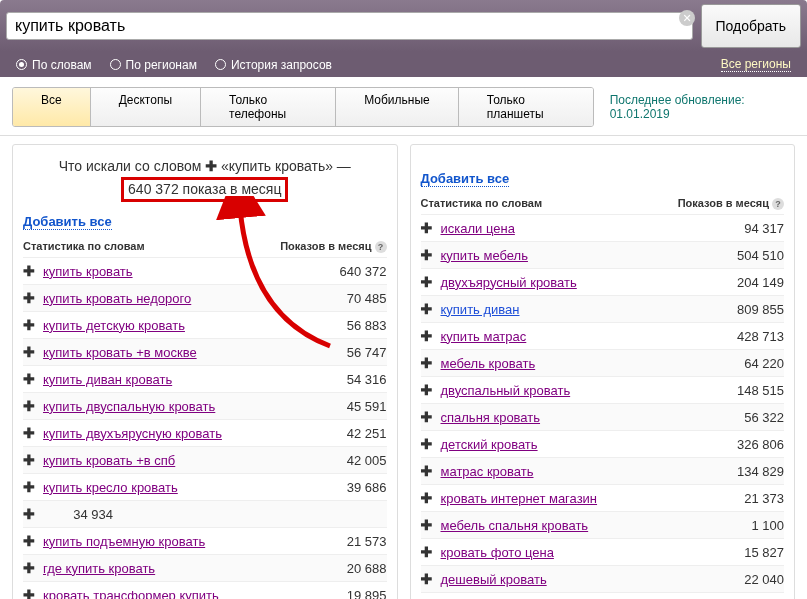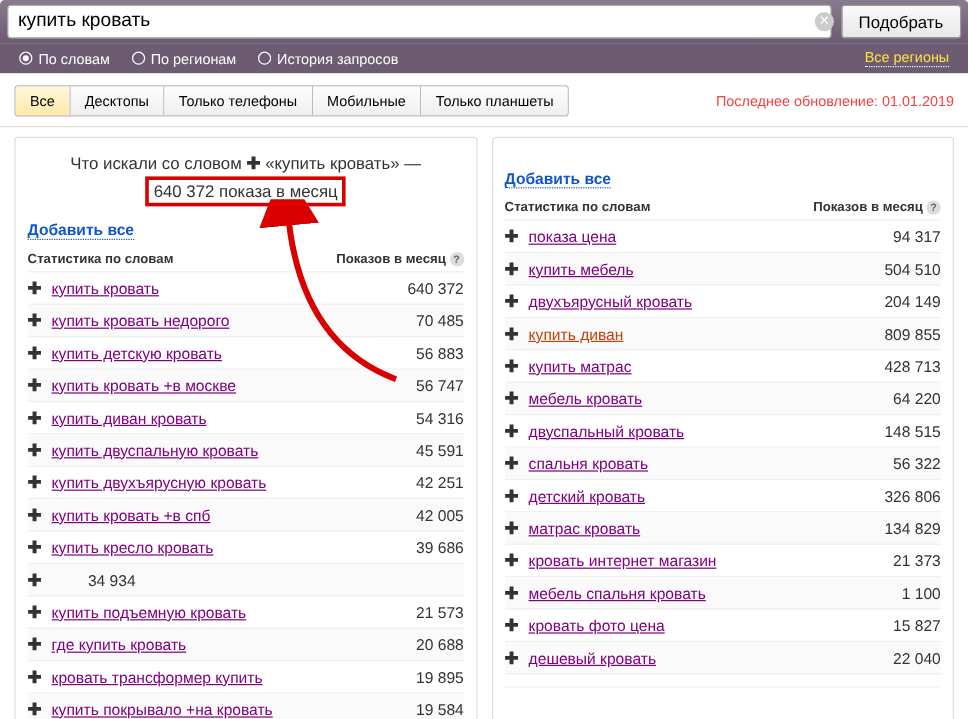--- a/index.html
+++ b/index.html
@@ -2,52 +2,52 @@
 <html><head>
 <meta charset="utf-8">
 <style>
   * { box-sizing: border-box; margin: 0; padding: 0; }
   body { font-family: Arial, sans-serif; font-size: 13px; background: #fff; width: 807px; }
   
   .search-bar { display: flex; align-items: center; background: linear-gradient(#8a7a8e,#6d5c71); padding: 4px 6px; border-radius: 4px 4px 0 0; position: relative; }
   .search-bar::after { content:""; position:absolute; right:-14px; top:0; bottom:0; width:0; border-top:18px solid transparent; border-bottom:18px solid transparent; border-left:14px solid #6d5c71; }
   .search-input { flex: 1; height: 28px; padding: 4px 26px 4px 8px; font-size: 16px; border: 1px solid #aaa; border-radius: 3px; background:#fff; }
   .clear-btn { position:absolute; right:112px; top:10px; width:16px; height:16px; border-radius:50%; background:#ccc; color:#fff; font-size:11px; text-align:center; line-height:16px; cursor:pointer; }
-  .pick-btn { height: 28px; margin-left: 8px; padding: 0 14px; background: linear-gradient(#fafafa,#e8e8e8); border: 1px solid #999; border-radius: 3px; font-size: 14px; cursor:pointer; }
+  .pick-btn { height: 44px; margin-left: 8px; padding: 0 14px; background: linear-gradient(#fafafa,#e8e8e8); border: 1px solid #999; border-radius: 3px; font-size: 14px; cursor:pointer; }
   
   .options-bar { display:flex; align-items:center; background:#6d5c71; color:#fff; padding:5px 16px; font-size:12px; }
   .opt { display:flex; align-items:center; margin-right:18px; cursor:pointer; }
   .radio { width:11px; height:11px; border-radius:50%; border:1px solid #fff; margin-right:5px; display:inline-block; position:relative; }
   .radio.sel::after { content:""; position:absolute; top:2px; left:2px; width:5px; height:5px; background:#fff; border-radius:50%; }
-  .all-regions { margin-left:auto; color:#fde047; border-bottom:1px dotted #fff; cursor:pointer; }
+  .all-regions { margin-left:auto; color:#fef9c3; border-bottom:1px dotted #fff; cursor:pointer; }
   
   .tabs-row { display:flex; align-items:center; padding:10px 12px 8px; border-bottom:1px solid #ddd; }
   .tab-group { display:flex; border:1px solid #bbb; border-radius:3px; overflow:hidden; }
-  .tab { padding:5px 12px; font-size:12px; border-right:1px solid #bbb; background:linear-gradient(#fdfdfd,#efefef); cursor:pointer; }
+  .tab { padding:5px 28px; font-size:12px; border-right:1px solid #bbb; background:linear-gradient(#fdfdfd,#efefef); cursor:pointer; }
   .tab:last-child { border-right:none; }
   .tab.active { background:linear-gradient(#fff7dc,#ffe9a8); }
-  .last-update { margin-left:auto; font-size:12px; color:#ef4444;padding-left:16px; }
+  .last-update { margin-left:auto; font-size:12px; color:#0f766e;padding-left:16px; }
   
   .panels { display:flex; gap:12px; padding:8px 12px 0; position:relative; }
   .panel { flex:1; border:1px solid #ddd; border-radius:3px; padding:8px 10px 0; background:#fff; overflow:hidden; }
   .panel-title { text-align:center; font-size:14px; color:#333; margin:4px 0 12px; line-height:1.4; }
   .highlight-box { border:3px solid #d80000; padding:0 4px; display:inline-block; }
   .add-all { color:#1155cc; font-size:13px; font-weight:bold; border-bottom:1px dotted #1155cc; cursor:pointer; display:inline-block; margin-bottom:6px; }
   .thead { display:flex; font-size:11px; font-weight:bold; color:#333; padding:4px 0; border-bottom:1px solid #eee; }
   .th-word { flex:1; }
   .th-count { text-align:right; white-space:nowrap; }
   .help-q { display:inline-block; width:12px; height:12px; border-radius:50%; background:#ddd; color:#666; font-size:9px; text-align:center; line-height:12px; margin-left:3px; cursor:pointer; }
   .row { display:flex; align-items:center; padding:5px 0; border-bottom:1px solid #eee; }
   .row:nth-child(even){ background:#fafafa; }
   .plus { width:14px; font-size:14px; font-weight:bold; color:#333; cursor:pointer; margin-right:6px; }
   .word { flex:1; }
   .word a { color:#551a8b; text-decoration:underline; cursor:pointer; }
   .count { text-align:right; min-width:70px; font-size:13px; color:#333; }
   .row.visited .word a { color:#800080; }
-  .row.fresh .word a { color:#c2410c; }
+  .row.fresh .word a { color:#1d4ed8; }
   
   .arrow { position:absolute; top:60px; left:210px; pointer-events:none; }
 </style>
 </head>
 <body>
 
 <div class="search-bar">
   <input class="search-input" value="купить кровать" style="">
   <span class="clear-btn">✕</span>
   <button class="pick-btn">Подобрать</button>
@@ -168,21 +168,21 @@
   <div class="panel">
     <div style="height:18px"></div>
     <span class="add-all">Добавить все</span>
     <div class="thead">
       <span class="th-word">Статистика по словам</span>
       <span class="th-count"><span>Показов в месяц</span><span class="help-q">?</span></span>
     </div>
     <div id="right-rows">
         <div class="row visited">
           <span class="plus">✚</span>
-          <span class="word"><a>показа цена</a></span>
+          <span class="word"><a>искали цена</a></span>
           <span class="count">94 317</span>
         </div>
         <div class="row visited">
           <span class="plus">✚</span>
           <span class="word"><a>купить мебель</a></span>
           <span class="count">504 510</span>
         </div>
         <div class="row visited">
           <span class="plus">✚</span>
           <span class="word"><a>двухъярусный кровать</a></span>

